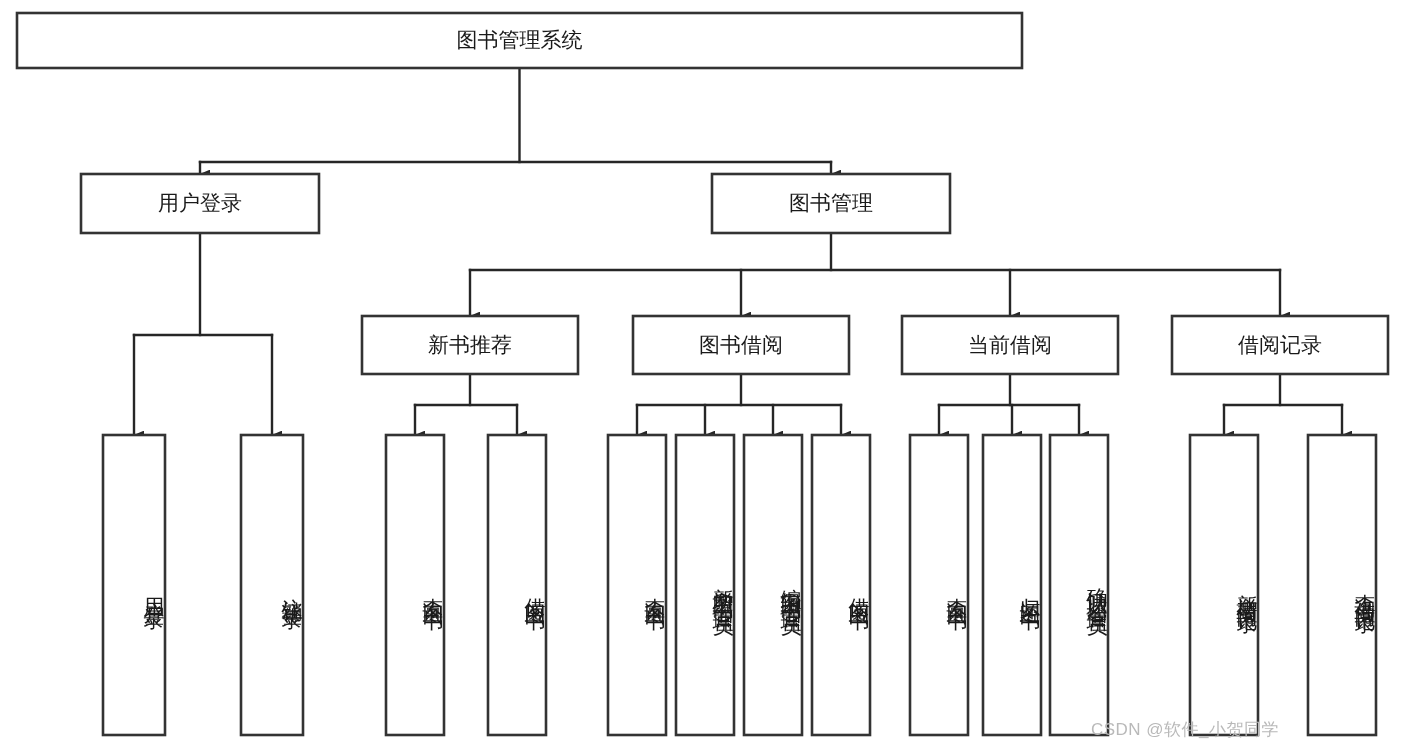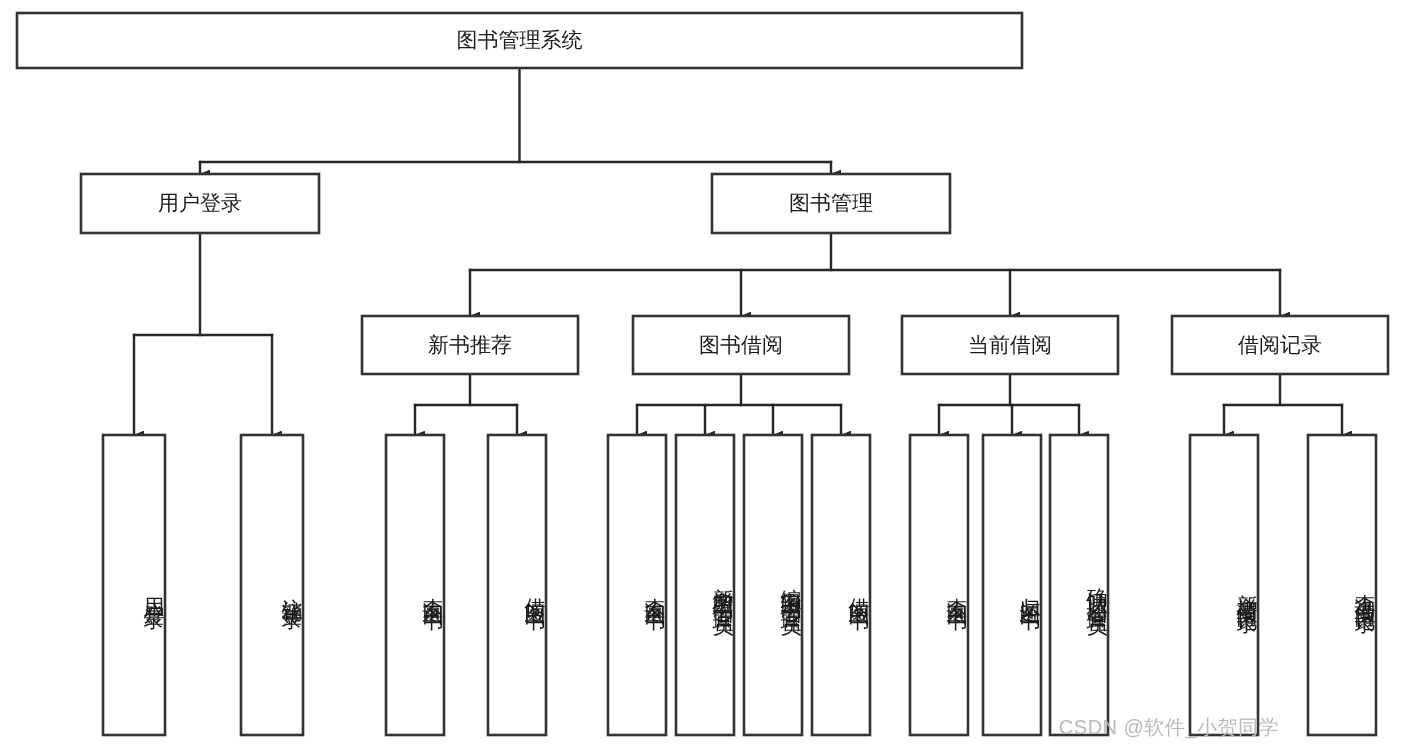--- a/index.html
+++ b/index.html
@@ -61,21 +61,21 @@
     display: flex;
     align-items: flex-start;
     justify-content: center;
     pointer-events: none;
   }
   .watermark {
     position: absolute;
     right: 8px;
     bottom: 6px;
     font-family: "Liberation Sans", "DejaVu Sans", sans-serif;
-    font-size: 20px;
+    font-size: 17px;
     color: #b9b9b9;
     letter-spacing: 0.5px;
     white-space: nowrap;
   }
 </style>
 </head>
 <body>
 
 <div id="diagram-root">
 

